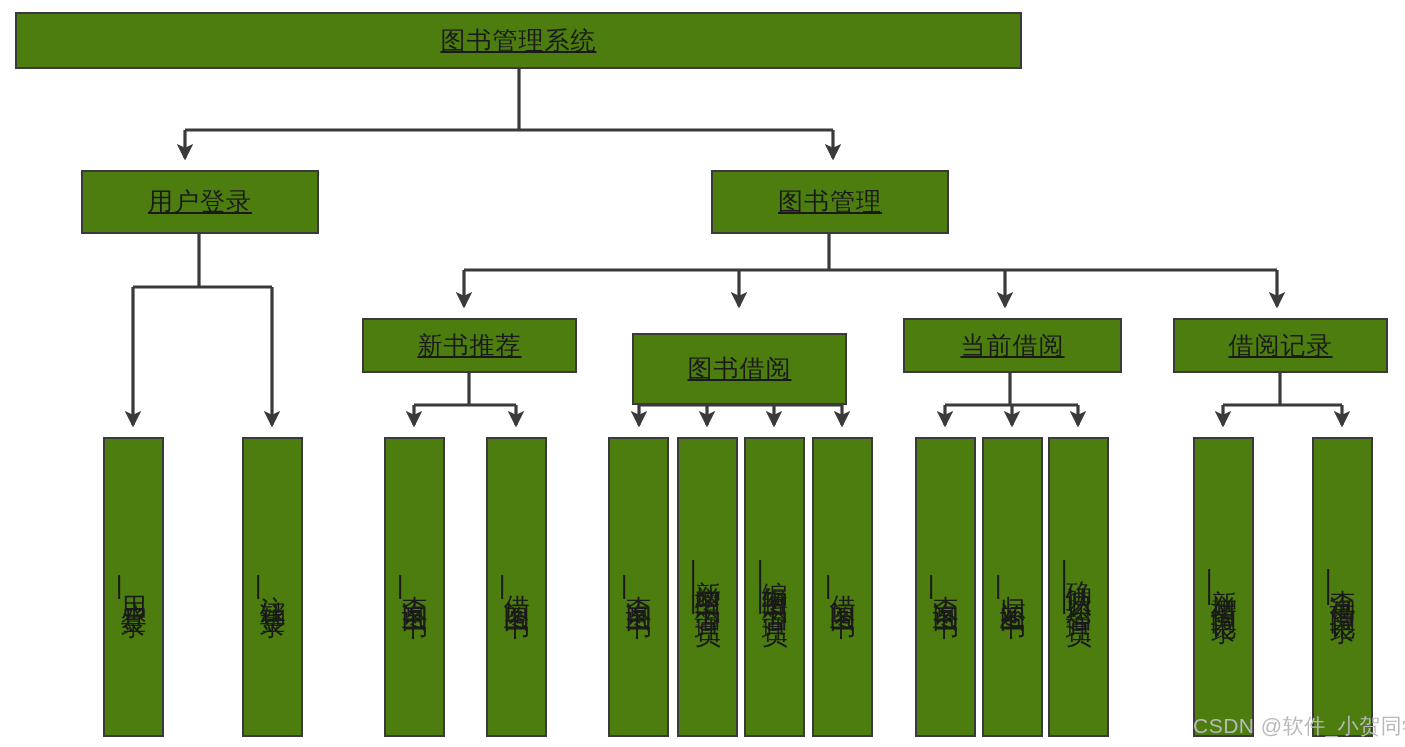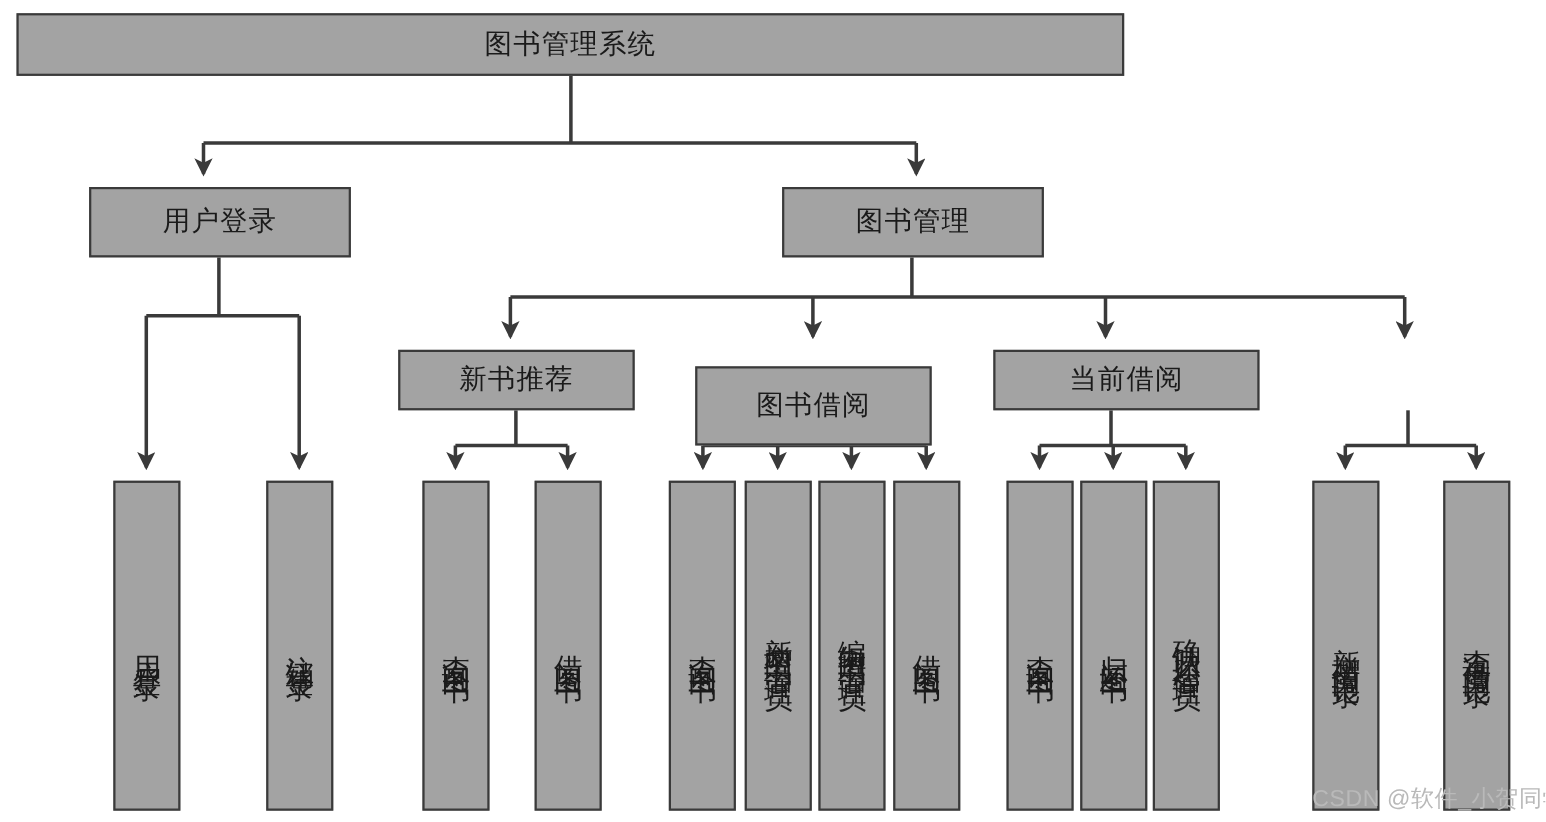--- a/index.html
+++ b/index.html
@@ -22,25 +22,26 @@
     left: 0;
     top: 0;
     width: 1405px;
     height: 747px;
     pointer-events: none;
   }
   .node {
     position: absolute;
     box-sizing: border-box;
     border: 2.5px solid #3a3a3a;
-    background: #a3a3a3;
+    background: #4d7c0f;
     display: flex;
     align-items: center;
     justify-content: center;
     color: #1a1a1a;
+    text-decoration: underline;
   }
   .node .label {
     display: block;
     text-align: center;
     line-height: 1.18;
   }
   
   .node.h .label {
     font-size: 25px;
     letter-spacing: 1px;
@@ -138,24 +139,27 @@
   </div>
 
   <div class="node h" style="left:711px; top:170px; width:238px; height:64px;">
     <span class="label">图书管理</span>
   </div>
 
   <div class="node h" style="left:632px; top:333px; width:215px; height:72px;">
     <span class="label">图书借阅</span>
   </div>
 
-  <div class="node h" style="left:903px; top:318px; width:242px; height:55px;">
+  <div class="node h" style="left:903px; top:318px; width:219px; height:55px;">
     <span class="label">当前借阅</span>
   </div>
 
+  <div class="node h" style="left:1173px; top:318px; width:215px; height:55px;">
+    <span class="label">借阅记录</span>
+  </div>
 
   <div class="node v" style="left:103px; top:437px; width:61px; height:300px;">
     <span class="label">用户登录</span>
   </div>
 
   <div class="node v" style="left:242px; top:437px; width:61px; height:300px;">
     <span class="label">注销登录</span>
   </div>
 
   <div class="node v" style="left:384px; top:437px; width:61px; height:300px;">

